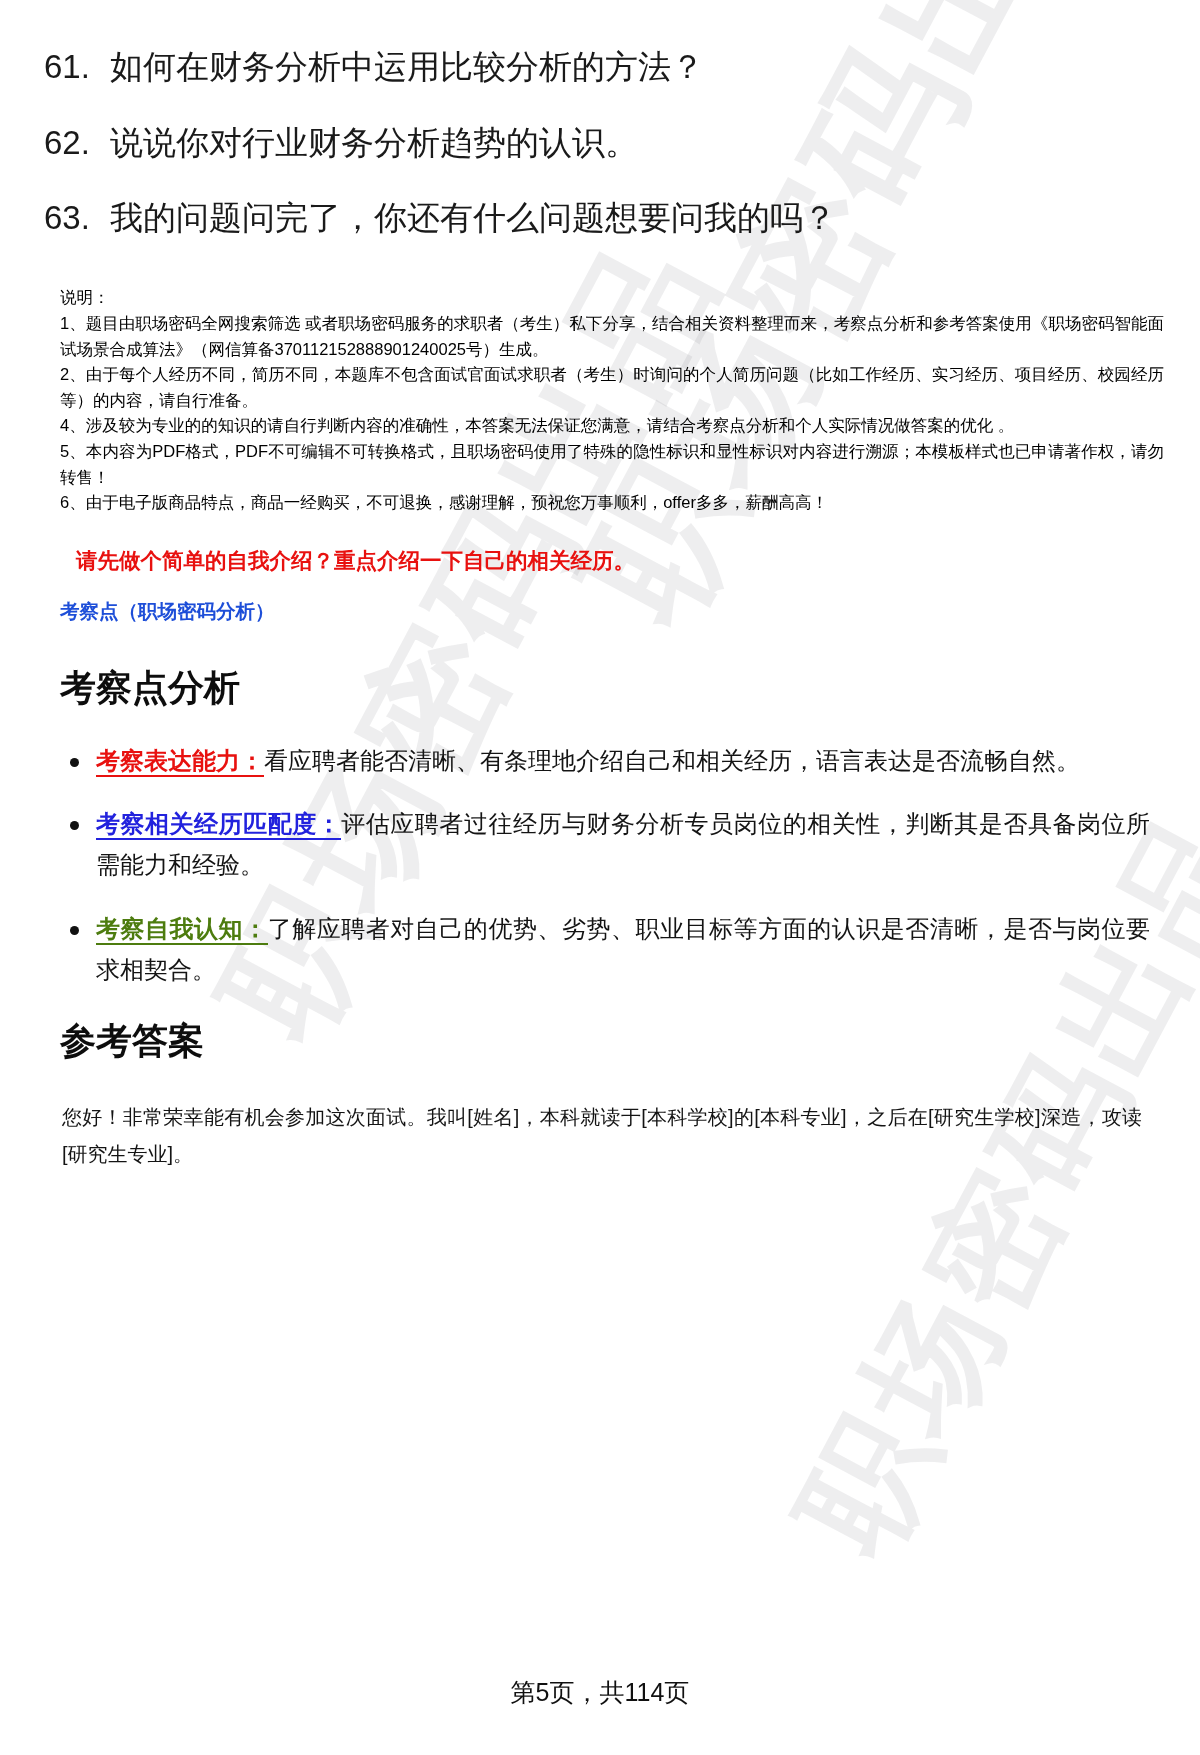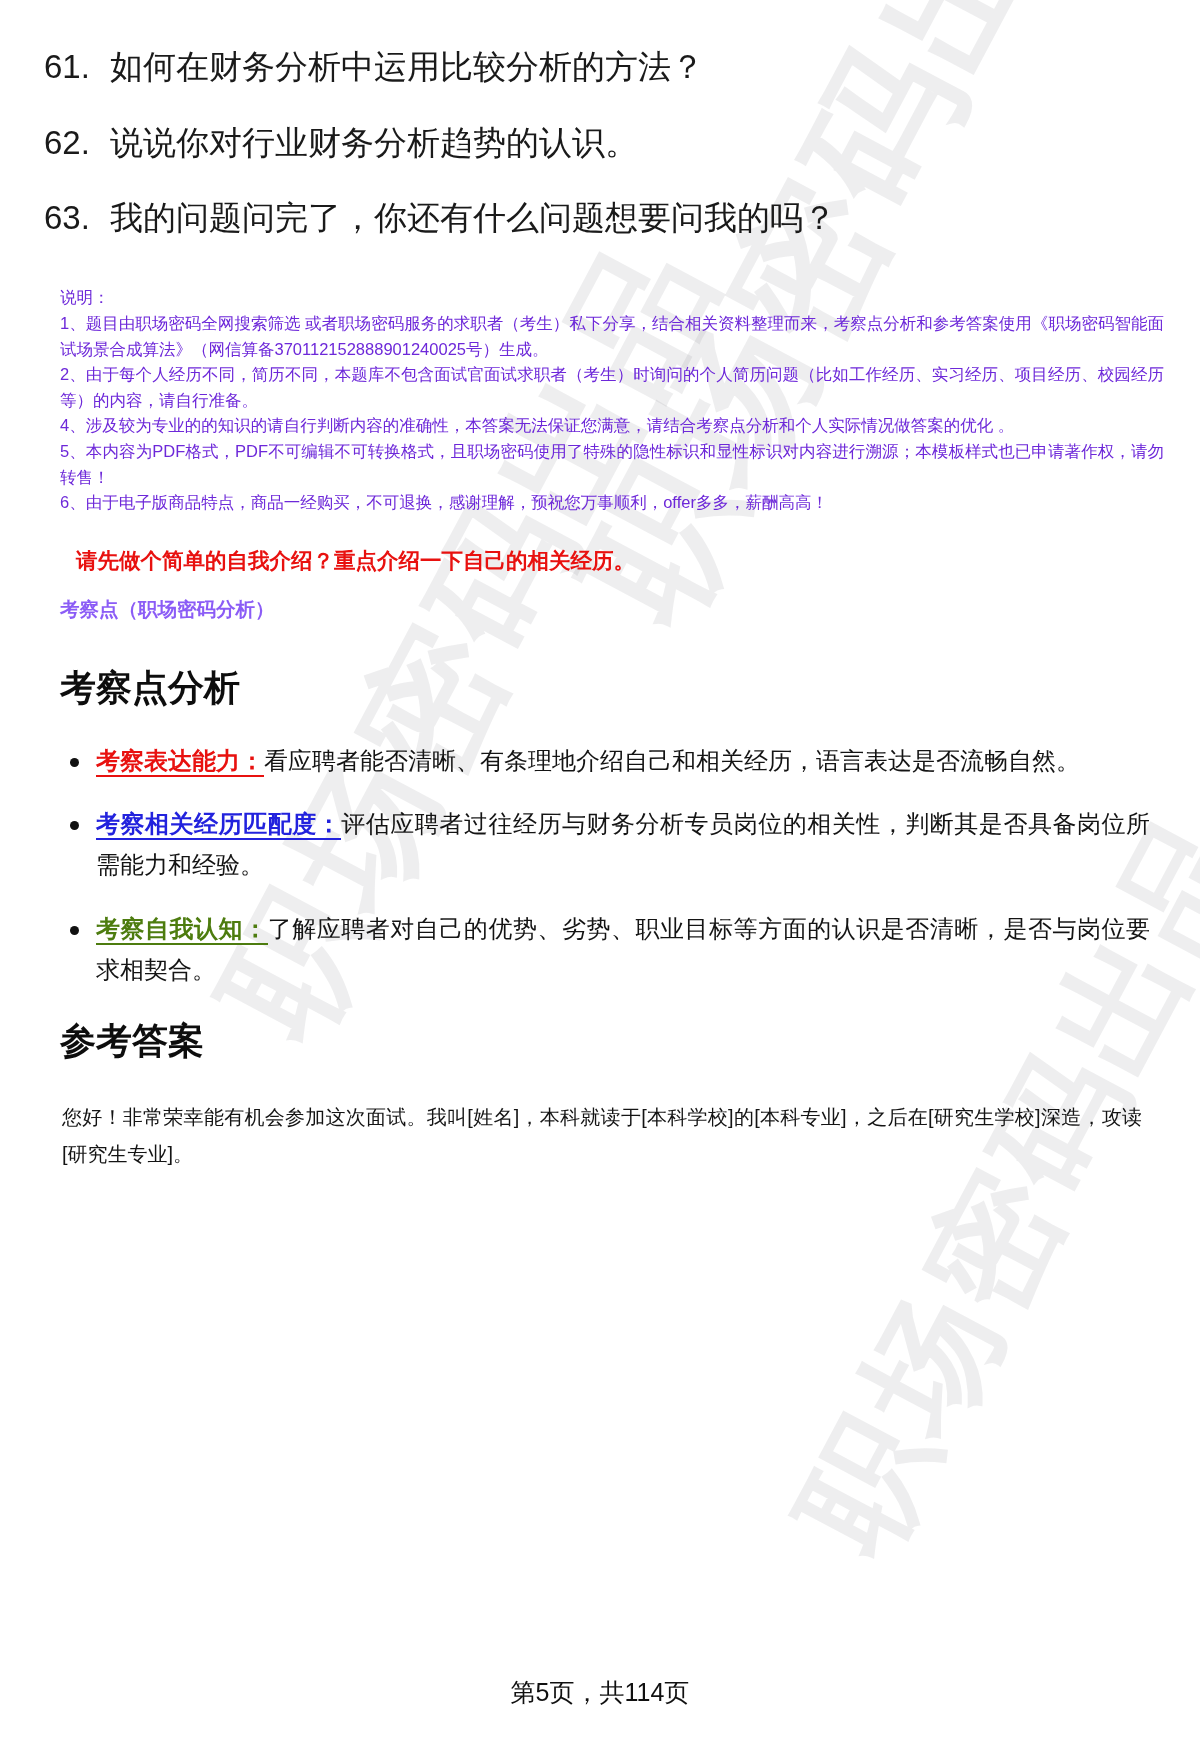--- a/index.html
+++ b/index.html
@@ -85,21 +85,21 @@
   }
   .q-text {
     flex: 1 1 auto;
   }
 
   
   .notes {
     padding: 14px 36px 0 60px;
     font-size: 16.5px;
     line-height: 1.55;
-    color: #6d28d9;
+    color: #000000;
   }
   .notes-title {
     margin-bottom: 1px;
   }
   .note-item {
     text-align: justify;
     text-justify: inter-ideograph;
   }
 
   
@@ -107,25 +107,24 @@
     margin: 30px 0 0 16px;
     padding: 0 48px 0 60px;
     color: #e8110f;
     font-weight: 700;
     font-size: 21.5px;
     line-height: 1.4;
   }
   .red-sub {
     margin: 22px 0 0 0;
     padding: 0 48px 0 60px;
-    color: #8b5cf6;
+    color: #1d4ed8;
     font-weight: 700;
     font-size: 19.5px;
     line-height: 1.4;
-    font-family: Liberation Mono, monospace;
   }
 
   
   .section-heading {
     margin: 40px 0 0 0;
     padding: 0 48px 0 60px;
     font-size: 36px;
     font-weight: 700;
     color: #0d0d0d;
     line-height: 1.3;

